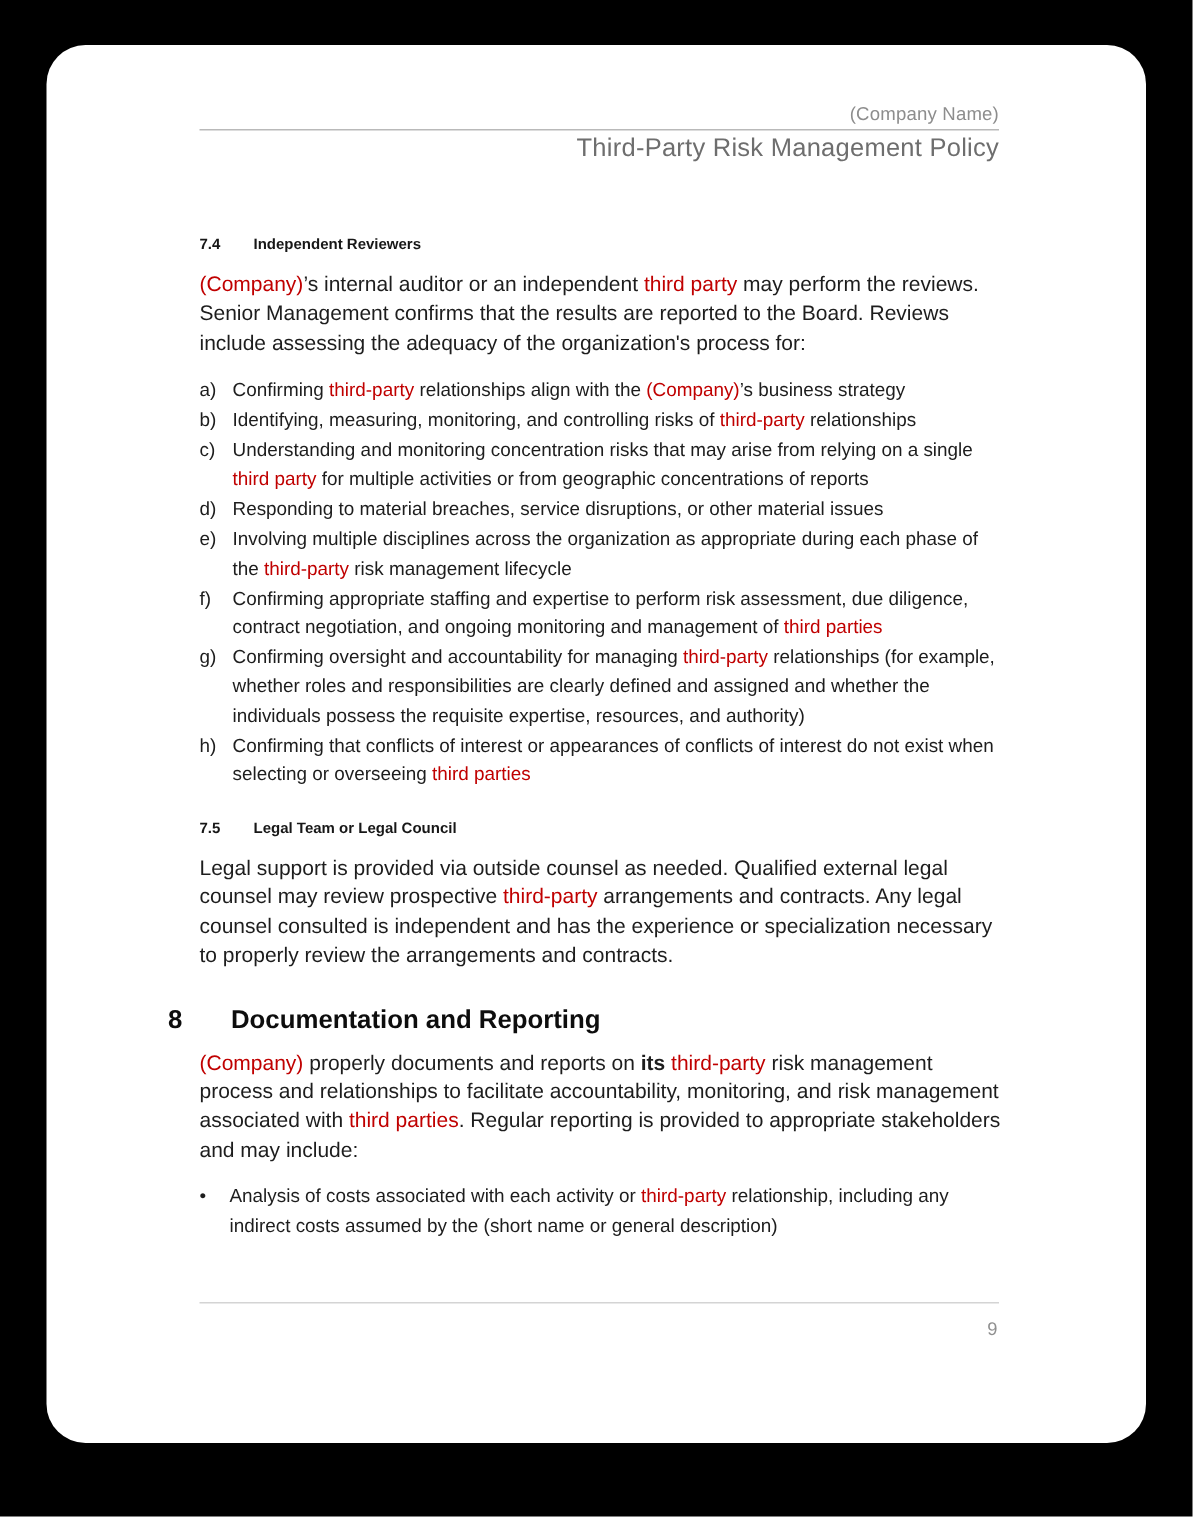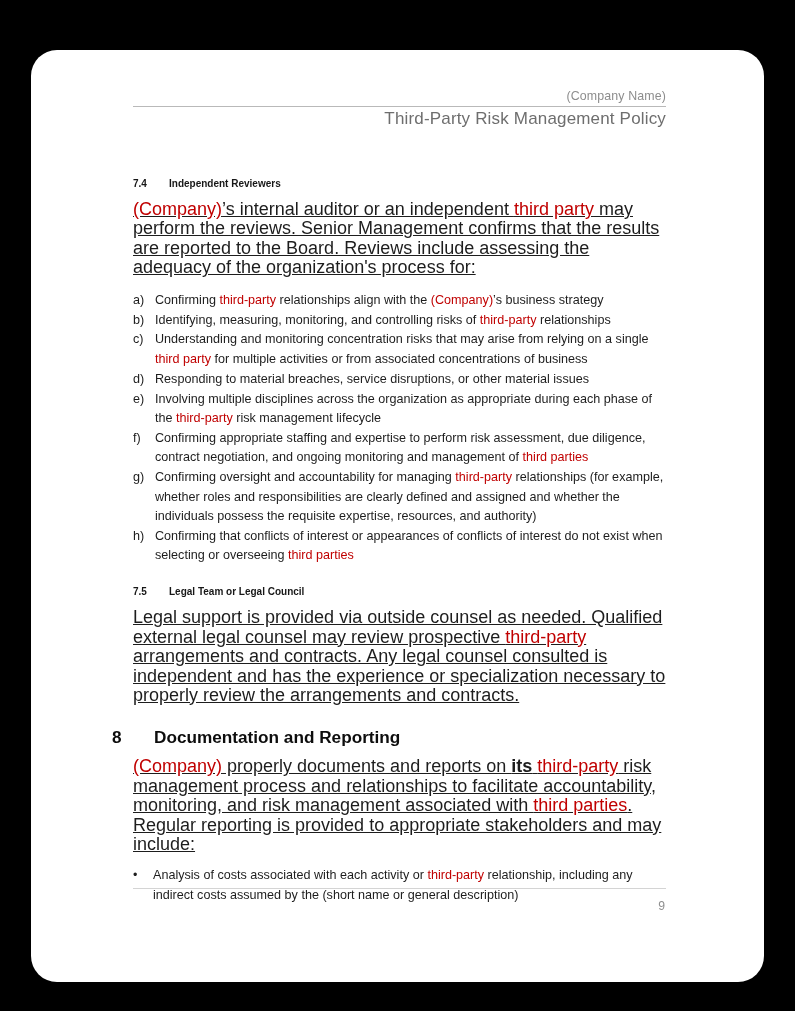--- a/index.html
+++ b/index.html
@@ -17,21 +17,20 @@
 
   .page-sheet {
     position: absolute;
     left: 31px;
     top: 30px;
     width: 733px;
     height: 932px;
     background: #ffffff;
     border-radius: 26px;
     overflow: hidden;
-    margin-top: 20px;
   }
 
   .page-inner {
     position: absolute;
     left: 0;
     top: 0;
     width: 733px;
     height: 932px;
   }
 
@@ -101,25 +100,24 @@
     flex: 0 0 42px;
   }
   .h1 .h-text { flex: 1 1 auto; }
 
   .sec-gap { height: 16px; }
   .sec-gap-lg { height: 21px; }
 
   
   p.para {
     margin: 0;
-    font-size: 18px;
+    font-size: 14px;
     line-height: 19.4px;
     color: #1d1d1d;
     text-align: left;
-    text-decoration: underline;
   }
 
   
   ol.alpha-list, ul.bullet-list {
     list-style: none;
     margin: 0;
     padding: 0;
   }
   ol.alpha-list { margin-top: 13px; }
   ol.alpha-list > li {
@@ -203,21 +201,21 @@
           <li>
             <span class="marker">a)</span>
             <span class="li-text"><span>Confirming </span><span class="hl">third-party</span><span> relationships align with the </span><span class="hl">(Company)</span><span>’s business strategy</span></span>
           </li>
           <li>
             <span class="marker">b)</span>
             <span class="li-text"><span>Identifying, measuring, monitoring, and controlling risks of </span><span class="hl">third-party</span><span> relationships</span></span>
           </li>
           <li>
             <span class="marker">c)</span>
-            <span class="li-text"><span>Understanding and monitoring concentration risks that may arise from relying on a single </span><span class="hl">third party</span><span> for multiple activities or from associated concentrations of business</span></span>
+            <span class="li-text"><span>Understanding and monitoring concentration risks that may arise from relying on a single </span><span class="hl">third party</span><span> for multiple activities or from geographic concentrations of reports</span></span>
           </li>
           <li>
             <span class="marker">d)</span>
             <span class="li-text"><span>Responding to material breaches, service disruptions, or other material issues</span></span>
           </li>
           <li>
             <span class="marker">e)</span>
             <span class="li-text"><span>Involving multiple disciplines across the organization as appropriate during each phase of the </span><span class="hl">third-party</span><span> risk management lifecycle</span></span>
           </li>
           <li>

